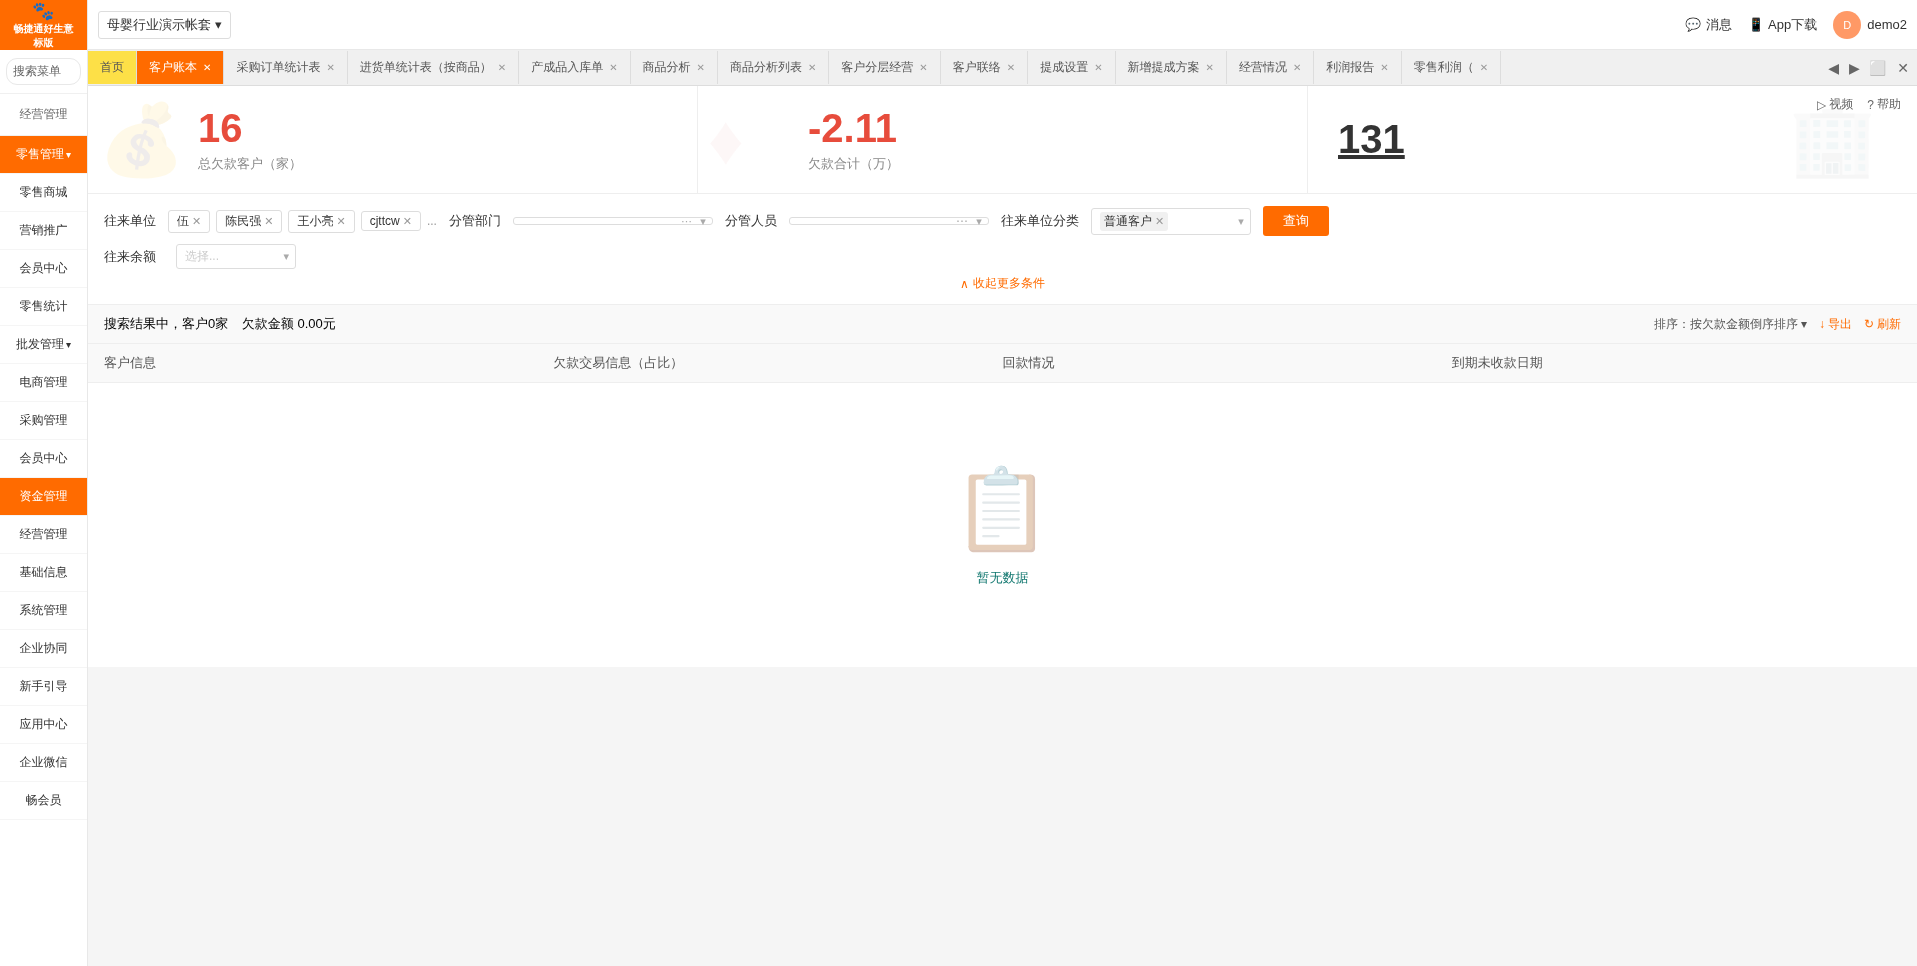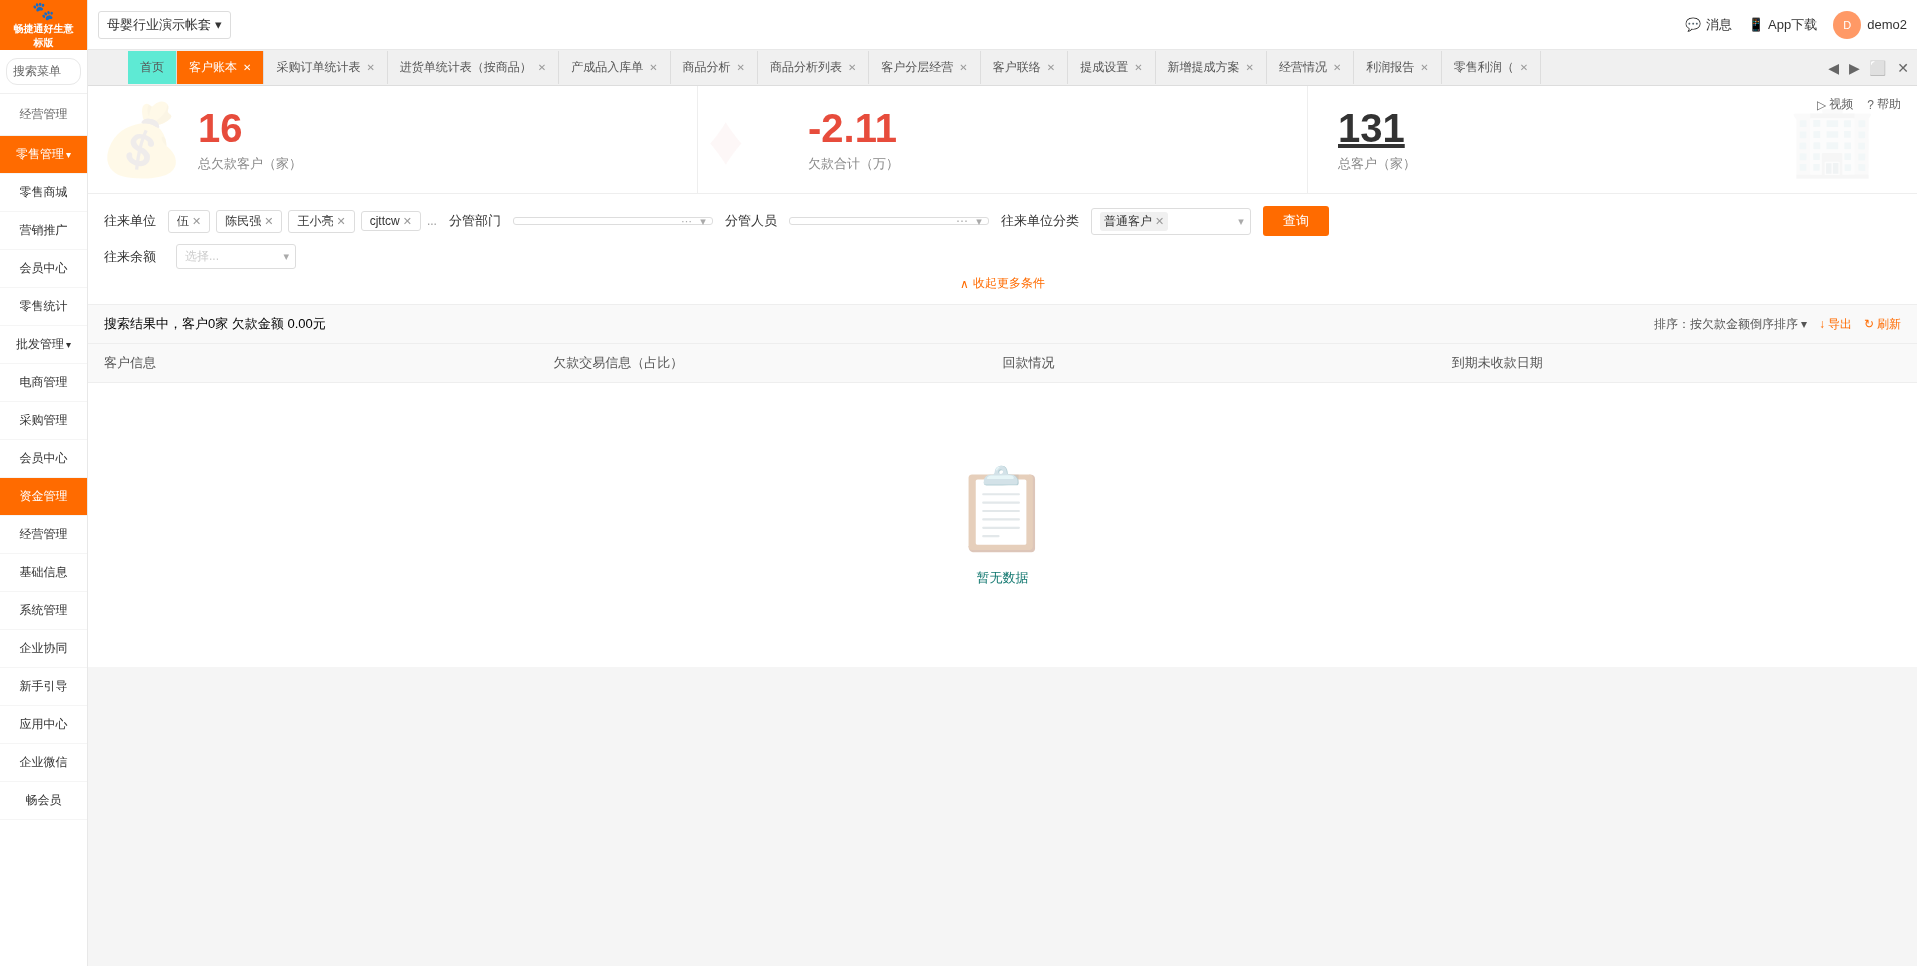--- a/index.html
+++ b/index.html
@@ -29,21 +29,21 @@
     .topbar-right { display: flex; align-items: center; gap: 16px; font-size: 13px; color: #333; }
     .topbar-right .msg { display: flex; align-items: center; gap: 4px; cursor: pointer; }
     .topbar-right .app { display: flex; align-items: center; gap: 4px; cursor: pointer; }
     .topbar-right .user { display: flex; align-items: center; gap: 6px; cursor: pointer; }
     .user-avatar { width: 28px; height: 28px; border-radius: 50%; background: #ff9966; display: flex; align-items: center; justify-content: center; color: #fff; font-size: 11px; }
 
     
     .tabbar { background: #f0f0f0; display: flex; align-items: center; border-bottom: 1px solid #ddd; overflow: hidden; min-height: 36px; }
     .tab { display: flex; align-items: center; gap: 4px; padding: 8px 12px; font-size: 12px; color: #555; cursor: pointer; border-right: 1px solid #ddd; white-space: nowrap; background: #f0f0f0; }
     .tab.active { background: #ff6b00; color: #fff; }
-    .tab.home { background: #5eead4; margin-left: 40px; }
+    .tab.home { background: #fde047; }
     .tab-close { font-size: 10px; color: #999; margin-left: 2px; }
     .tab.active .tab-close { color: #fff; }
     .tab-controls { display: flex; align-items: center; margin-left: auto; padding: 0 4px; gap: 2px; }
     .tab-ctrl-btn { background: none; border: none; cursor: pointer; font-size: 14px; color: #666; padding: 2px 4px; }
 
     
     .content { flex: 1; overflow-y: auto; background: #f5f5f5; }
 
     
     .filter-bar { background: #fff; padding: 12px 16px; border-bottom: 1px solid #eee; }
@@ -211,30 +211,29 @@
 
     <div style="background:#fff; display:flex; border-bottom:1px solid #eee; position:relative; min-height:100px;">
 
       <div style="flex:1; padding:20px 30px; border-right:1px solid #eee; display:flex; flex-direction:column; justify-content:center; position:relative; overflow:hidden;">
 
         <div style="position:absolute;left:10px;top:50%;transform:translateY(-50%);opacity:0.1;font-size:70px;color:#ff6b00;">💰</div>
         <div style="font-size:40px;font-weight:bold;color:#e74c3c;margin-left:80px;">16</div>
         <div style="font-size:13px;color:#888;margin-left:80px;margin-top:4px;">总欠款客户（家）</div>
       </div>
 
-      <div style="flex:1; padding:4px 30px; border-right:1px solid #eee; display:flex; flex-direction:column; justify-content:center; position:relative; overflow:hidden;">
+      <div style="flex:1; padding:20px 30px; border-right:1px solid #eee; display:flex; flex-direction:column; justify-content:flex-end; position:relative; overflow:hidden;">
         <div style="position:absolute;left:10px;top:50%;transform:translateY(-50%);opacity:0.08;font-size:70px;color:#e8a0a0;">♦</div>
         <div style="font-size:40px;font-weight:bold;color:#e74c3c;margin-left:80px;">-2.11</div>
         <div style="font-size:13px;color:#888;margin-left:80px;margin-top:4px;">欠款合计（万）</div>
       </div>
 
       <div style="flex:1; padding:20px 30px; display:flex; flex-direction:column; justify-content:center; position:relative; overflow:hidden;">
         <div style="position:absolute;right:40px;top:50%;transform:translateY(-50%);opacity:0.08;font-size:70px;color:#4a90d9;">🏢</div>
         <div style="font-size:40px;font-weight:bold;color:#333;text-decoration:underline;">131</div>
-        <div style="font-size:13px;color:#888;margin-top:4px;">总客户（家）</div>
       </div>
 
       <div style="position:absolute;top:10px;right:16px;display:flex;gap:14px;font-size:12px;color:#666;">
         <span style="cursor:pointer;display:flex;align-items:center;gap:3px;">
           <span>▷</span>
           <span>视频</span>
         </span>
         <span style="cursor:pointer;display:flex;align-items:center;gap:3px;">
           <span>?</span>
           <span>帮助</span>
@@ -304,21 +303,21 @@
         <span class="collapse-btn">
           <span>∧</span>
           <span>收起更多条件</span>
         </span>
       </div>
     </div>
 
     <div class="results-bar">
       <div>
         <span>搜索结果中，客户0家</span>
-        <span style="">欠款金额 0.00元</span>
+        <span style="margin-left:10px;">欠款金额 0.00元</span>
       </div>
       <div class="results-actions">
         <span class="sort-btn">
           <span>排序：按欠款金额倒序排序</span>
           <span>▾</span>
         </span>
         <span class="action-btn">
           <span>↓</span>
           <span>导出</span>
         </span>

